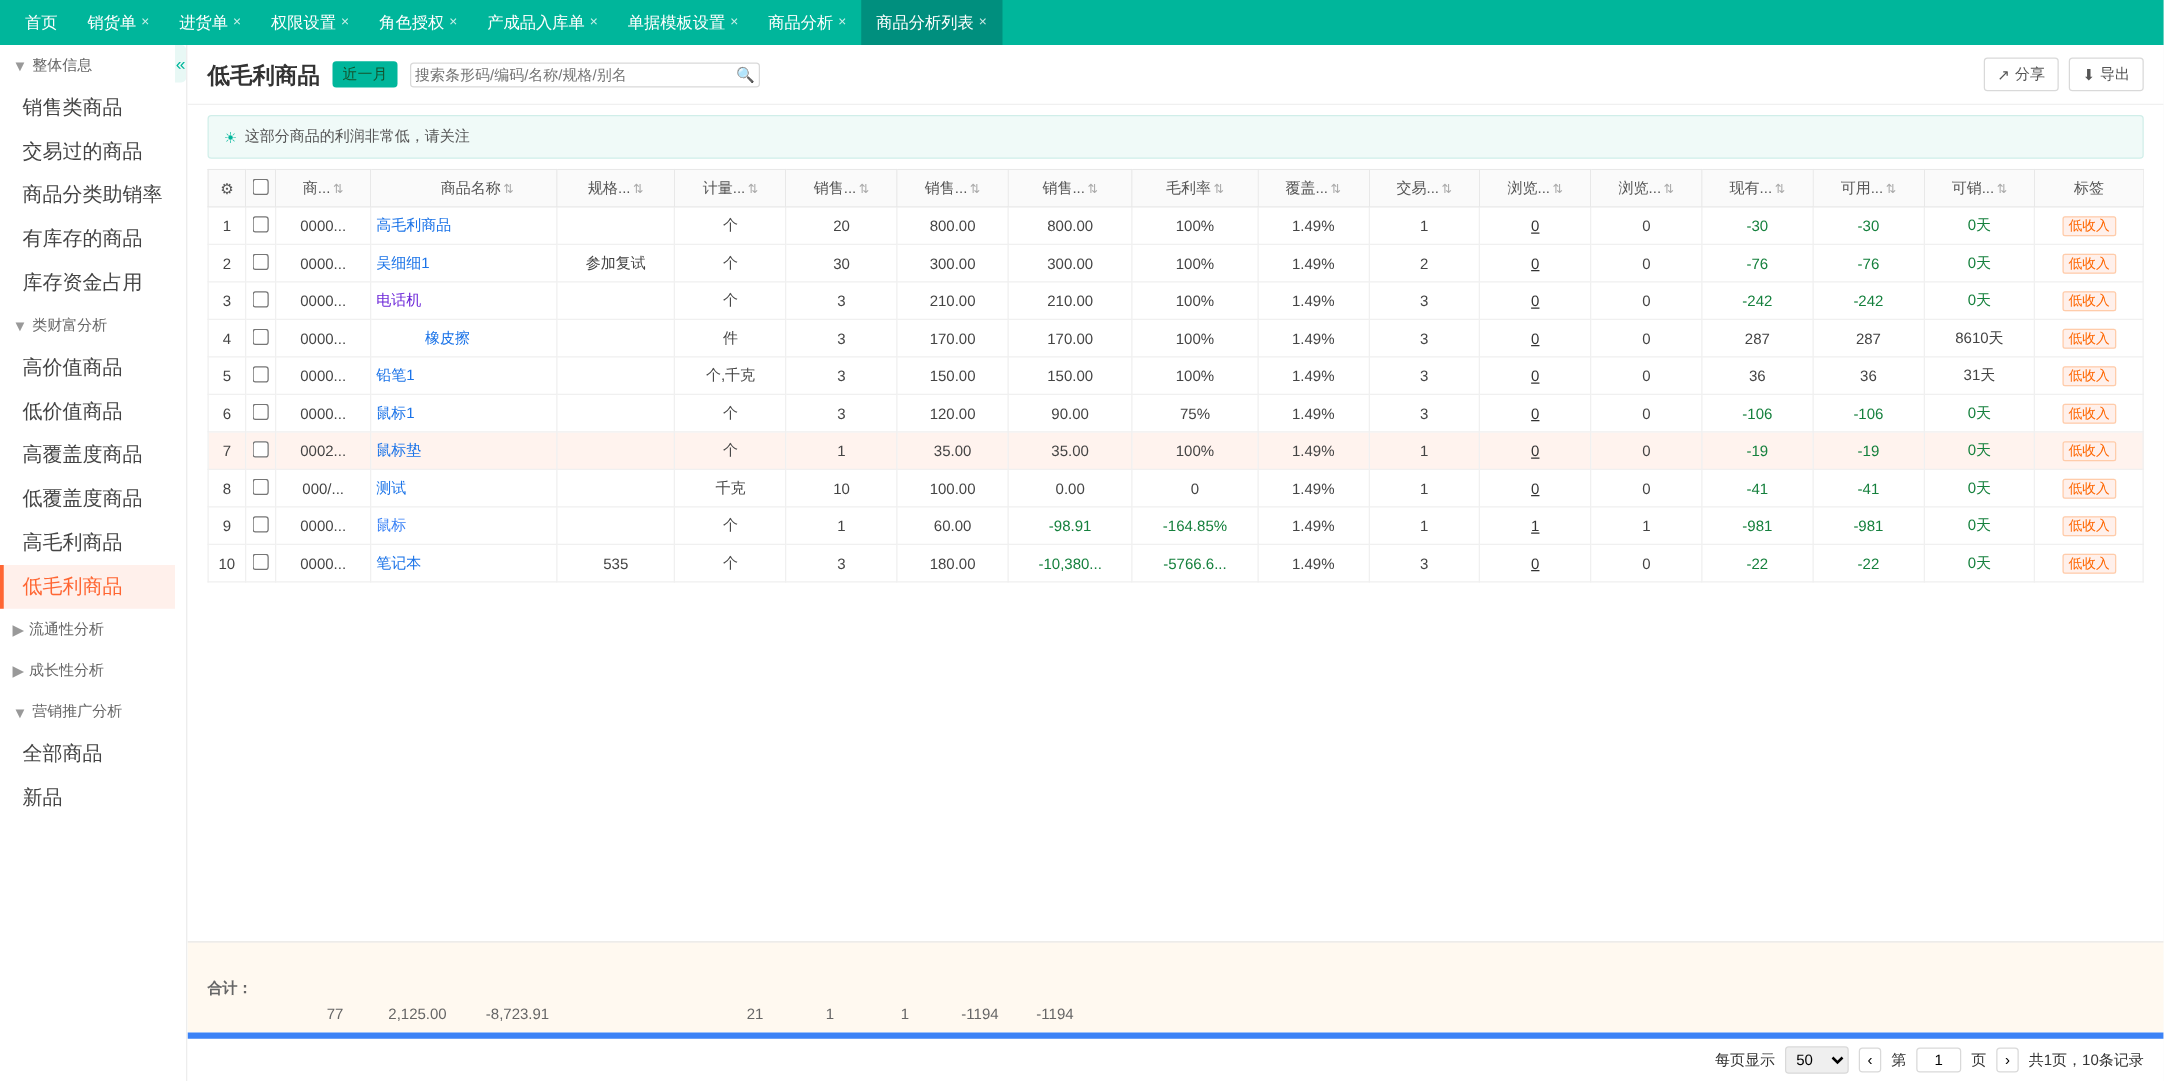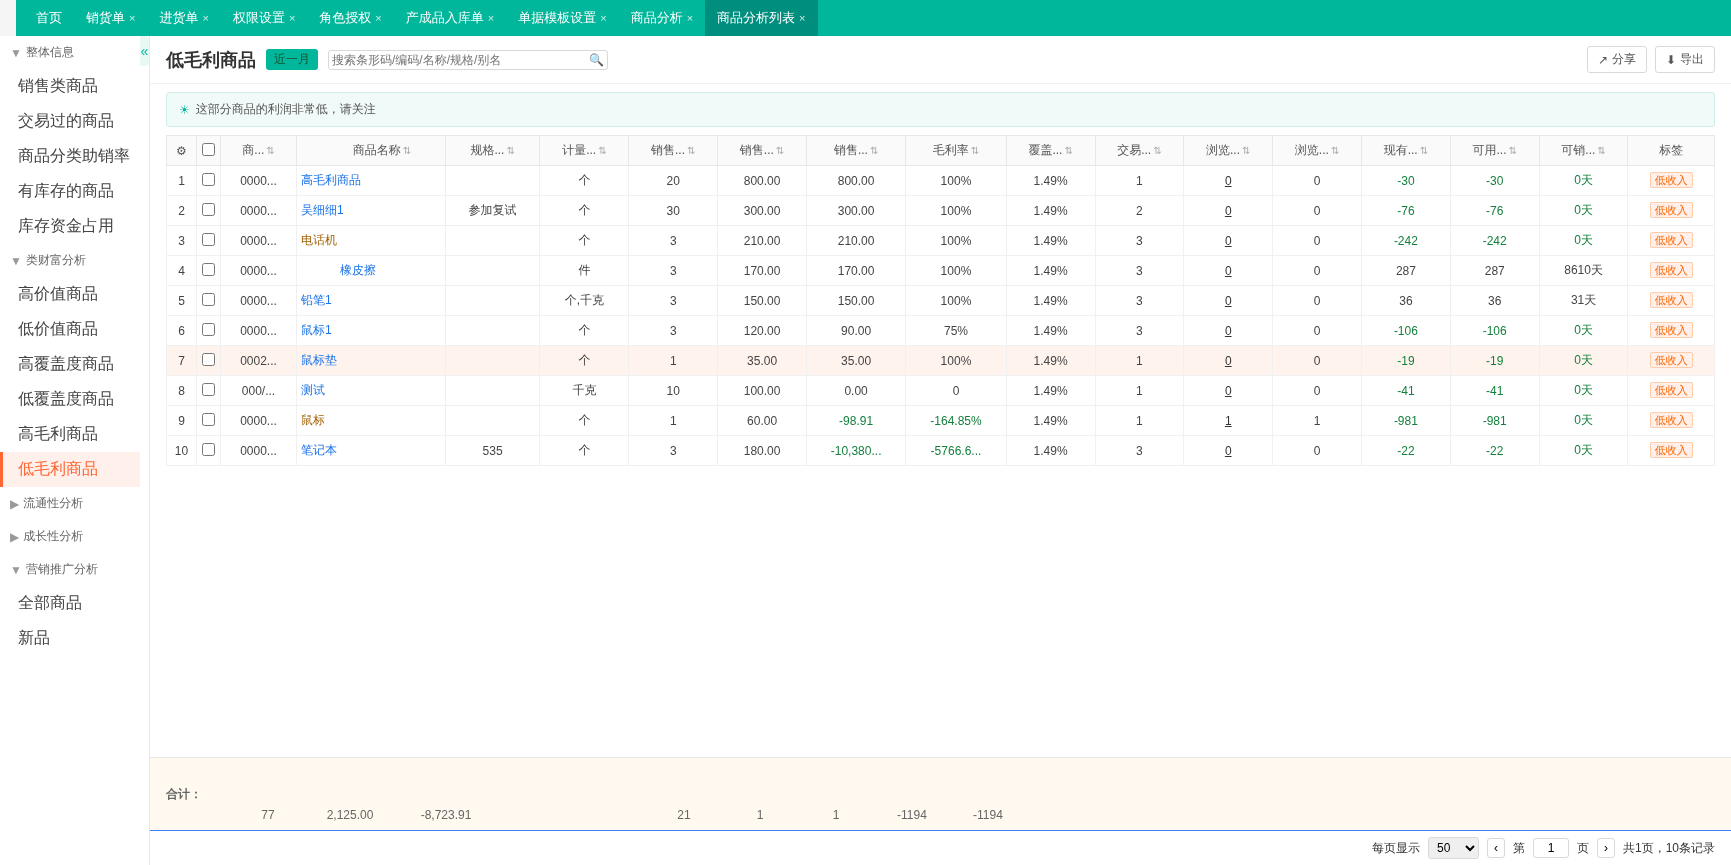--- a/index.html
+++ b/index.html
@@ -5,21 +5,20 @@
     * { box-sizing: border-box; margin: 0; padding: 0; font-family: 'Microsoft YaHei', Arial, sans-serif; }
     body { background: #f5f5f5; font-size: 12px; color: #333; }
 
     
     .top-nav {
       background: #00b69b;
       display: flex;
       align-items: center;
       height: 36px;
       padding: 0 8px;
-      margin-left: 16px;
     }
     .nav-item {
       color: #fff;
       padding: 0 12px;
       height: 36px;
       display: flex;
       align-items: center;
       cursor: pointer;
       font-size: 13px;
       white-space: nowrap;
@@ -207,37 +206,37 @@
       border-top: 1px solid #e8e8e8;
       padding: 8px 16px;
       display: flex;
       align-items: center;
       font-size: 12px;
       color: #666;
     }
     .footer-total-label { margin-right: 40px; font-weight: bold; }
     .footer-cells {
       display: flex;
-      gap: 16px;
+      gap: 0;
       flex: 1;
       margin-top: 42px;
     }
     .footer-cell {
       min-width: 80px;
       text-align: center;
       padding: 0 4px;
     }
 
     
     .pagination-bar {
       display: flex;
       align-items: center;
       justify-content: flex-end;
       padding: 6px 16px;
-      border-top: 1px solid #3b82f6;
+      border-top: 5px solid #3b82f6;
       background: #fff;
       gap: 8px;
       font-size: 12px;
     }
     .pagination-bar select {
       border: 1px solid #d9d9d9;
       border-radius: 3px;
       padding: 2px 4px;
       font-size: 12px;
     }
@@ -434,21 +433,21 @@
       <td>0</td>
       <td class="red">-76</td>
       <td class="red">-76</td>
       <td class="red">0天</td>
       <td><span class="tag-low-income">低收入</span></td>
     </tr>
             <tr>
       <td>3</td>
       <td><input type="checkbox" style=""></td>
       <td>0000...</td>
-      <td style="text-align:left;color:#a16207;cursor:pointer;">电话机</td>
+      <td style="text-align:left;color:#6d28d9;cursor:pointer;">电话机</td>
       <td></td>
       <td>个</td>
       <td>3</td>
       <td>210.00</td>
       <td class="">210.00</td>
       <td class="">100%</td>
       <td>1.49%</td>
       <td>3</td>
       <td class="underline-0">0</td>
       <td>0</td>
@@ -554,21 +553,21 @@
       <td>0</td>
       <td class="red">-41</td>
       <td class="red">-41</td>
       <td class="red">0天</td>
       <td><span class="tag-low-income">低收入</span></td>
     </tr>
             <tr>
       <td>9</td>
       <td><input type="checkbox" style=""></td>
       <td>0000...</td>
-      <td style="text-align:left;color:#a16207;cursor:pointer;">鼠标</td>
+      <td style="text-align:left;color:#3b82f6;cursor:pointer;">鼠标</td>
       <td></td>
       <td>个</td>
       <td>1</td>
       <td>60.00</td>
       <td class="red">-98.91</td>
       <td class="red">-164.85%</td>
       <td>1.49%</td>
       <td>1</td>
       <td class="underline-0">1</td>
       <td>1</td>

